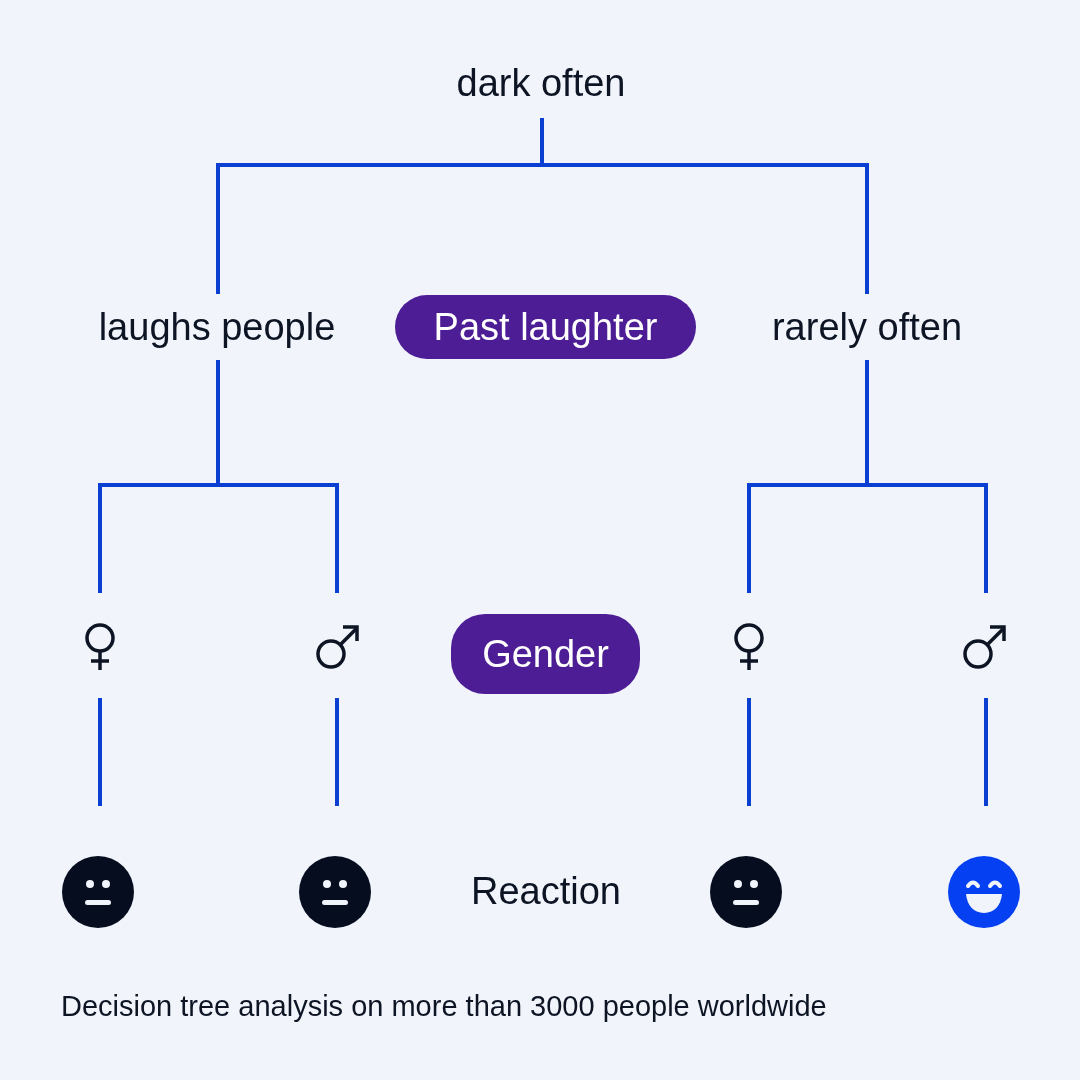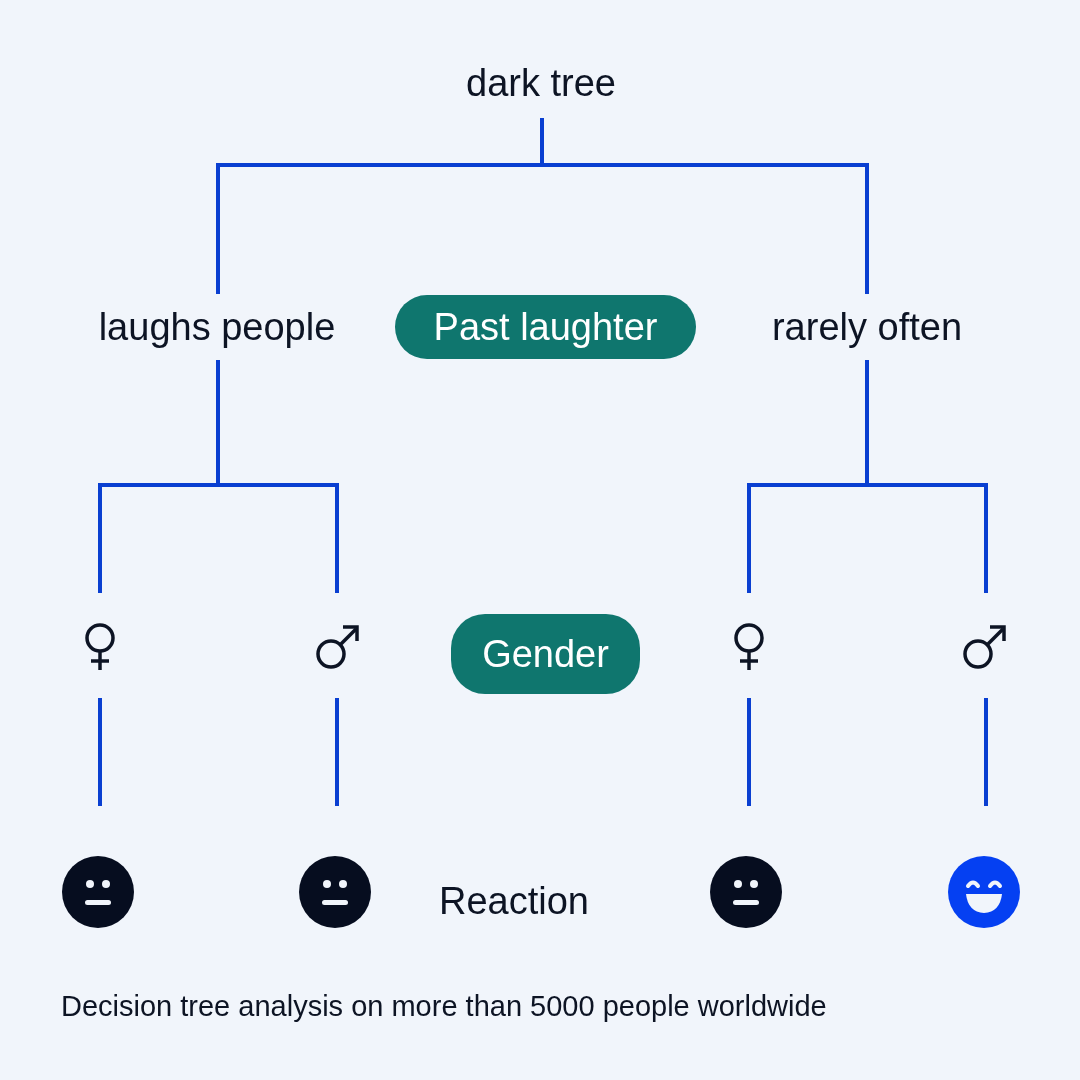--- a/index.html
+++ b/index.html
@@ -15,21 +15,21 @@
   .label {
     position: absolute;
     font-size: 38px;
     color: #0d1424;
     white-space: nowrap;
     transform: translateX(-50%);
     text-align: center;
   }
   .pill {
     position: absolute;
-    background: #0f766e;
+    background: #4c1d95;
     color: #ffffff;
     border-radius: 34px;
     font-size: 38px;
     display: flex; align-items: center; justify-content: center;
     white-space: nowrap;
   }
   .icon-gender {
     position: absolute;
     width: 56px; height: 56px;
     transform: translate(-50%, 0);
@@ -43,21 +43,21 @@
     position: absolute;
     left: 61px; top: 990px;
     font-size: 29px;
     color: #0d1424;
     white-space: nowrap;
   }
 </style>
 </head>
 <body>
 
-<div class="label" style="left:541px; top:62px;">dark tree</div>
+<div class="label" style="left:541px; top:62px;">dark often</div>
 
 <div class="line" style="left:540px; top:118px; width:4px; height:49px;"></div>
 <div class="line" style="left:216px; top:163px; width:653px; height:4px;"></div>
 <div class="line" style="left:216px; top:163px; width:4px; height:131px;"></div>
 <div class="line" style="left:865px; top:163px; width:4px; height:131px;"></div>
 
 <div class="label" style="left:217px; top:306px;">laughs people</div>
 <div class="pill" style="left:395px; top:295px; width:301px; height:64px;">Past laughter</div>
 <div class="label" style="left:867px; top:306px;">rarely often</div>
 
@@ -103,27 +103,27 @@
   <circle cx="28" cy="28" r="4" fill="#f1f5fb"></circle>
   <circle cx="44" cy="28" r="4" fill="#f1f5fb"></circle>
   <rect x="23" y="44" width="26" height="5" rx="2.5" fill="#f1f5fb"></rect>
 </svg>
 <svg class="face" style="left:335px; top:856px;" viewBox="0 0 72 72">
   <circle cx="36" cy="36" r="36" fill="#060d1f"></circle>
   <circle cx="28" cy="28" r="4" fill="#f1f5fb"></circle>
   <circle cx="44" cy="28" r="4" fill="#f1f5fb"></circle>
   <rect x="23" y="44" width="26" height="5" rx="2.5" fill="#f1f5fb"></rect>
 </svg>
-<div class="label" style="left:514px; top:870px;margin-top:10px;">Reaction</div>
+<div class="label" style="left:546px; top:870px;">Reaction</div>
 <svg class="face" style="left:746px; top:856px;" viewBox="0 0 72 72">
   <circle cx="36" cy="36" r="36" fill="#060d1f"></circle>
   <circle cx="28" cy="28" r="4" fill="#f1f5fb"></circle>
   <circle cx="44" cy="28" r="4" fill="#f1f5fb"></circle>
   <rect x="23" y="44" width="26" height="5" rx="2.5" fill="#f1f5fb"></rect>
 </svg>
 <svg class="face" style="left:984px; top:856px;" viewBox="0 0 72 72">
   <circle cx="36" cy="36" r="36" fill="#0540f2"></circle>
   <path d="M20 30 Q25 23 30 30" fill="none" stroke="#f1f5fb" stroke-width="4" stroke-linecap="round"></path>
   <path d="M42 30 Q47 23 52 30" fill="none" stroke="#f1f5fb" stroke-width="4" stroke-linecap="round"></path>
   <path d="M18 38 L54 38 Q52 56 36 57 Q20 56 18 38 Z" fill="#f1f5fb"></path>
 </svg>
 
-<div class="caption">Decision tree analysis on more than 5000 people worldwide</div>
+<div class="caption">Decision tree analysis on more than 3000 people worldwide</div>
 
 </body></html>

